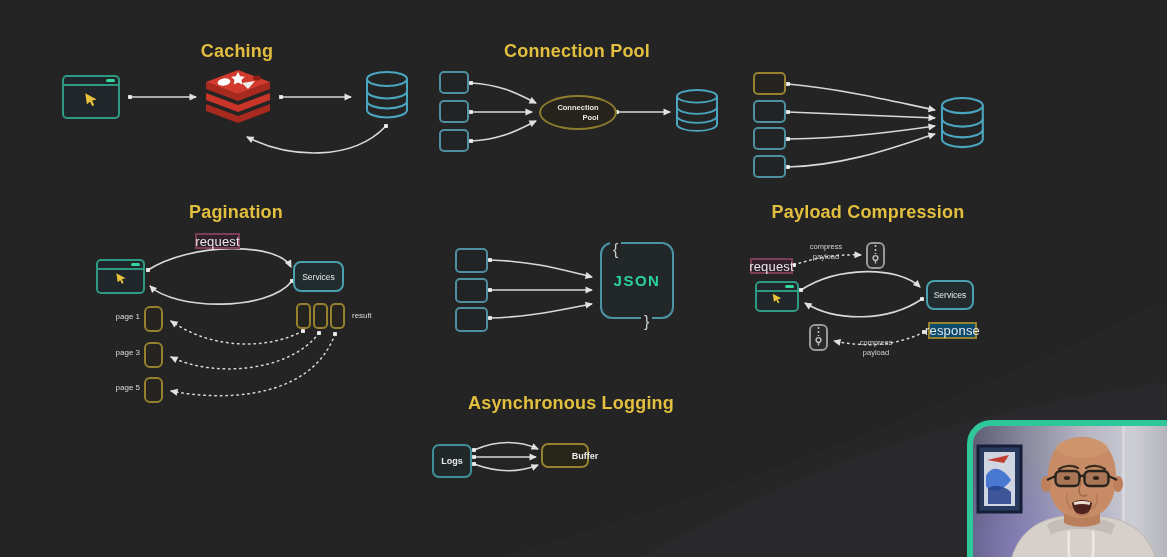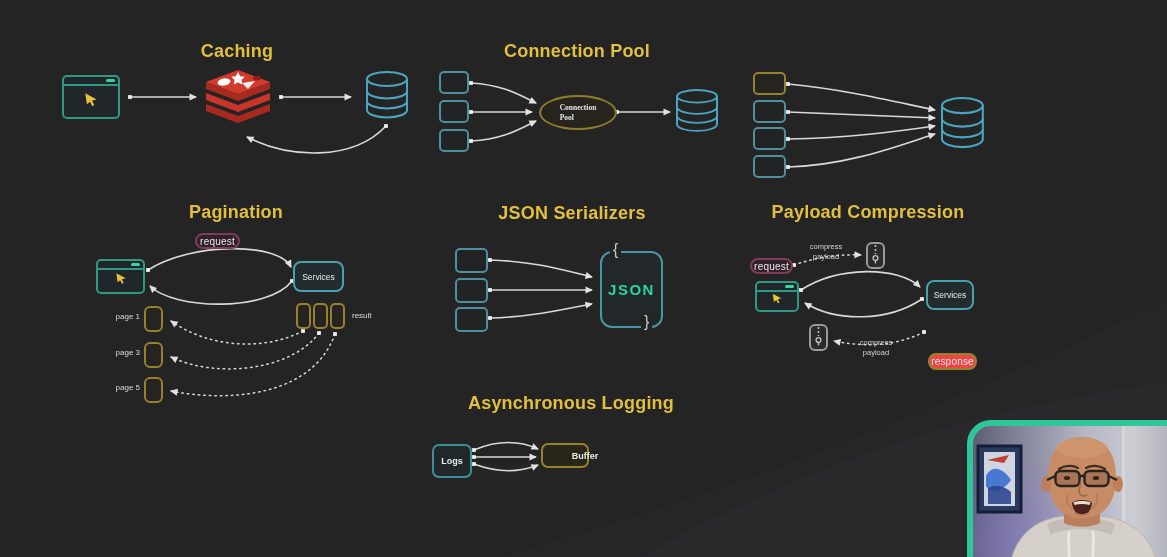--- a/index.html
+++ b/index.html
@@ -12,29 +12,29 @@
     position:absolute;transform:translateX(-50%);white-space:nowrap;
     color:#e3bf3f;font-weight:bold;font-size:18px;letter-spacing:.2px;
   }
   .sq{position:absolute;border:2px solid #4e90a0;border-radius:5px;background:rgba(30,34,36,.35);box-sizing:border-box;}
   .sq.olive{border-color:#96822e;background:rgba(40,38,24,.3);}
   .browser{position:absolute;border:2px solid #2f9a84;border-radius:5px;background:#20262a;box-sizing:border-box;}
   .browser .bar{height:7px;border-bottom:2px solid #2f9a84;position:relative;}
   .browser .pill{position:absolute;right:3px;top:2px;width:9px;height:3px;border-radius:2px;background:#35d6a0;}
   .browser .cur{position:absolute;left:50%;top:55%;transform:translate(-50%,-50%);}
   .badge{
-    position:absolute;box-sizing:border-box;border:2px solid #7c3e55;border-radius:8px;
-    background:#30202a;color:#e6e6e6;font-size:10px;display:flex;align-items:center;justify-content:center;
+    position:absolute;box-sizing:border-box;border:2px solid #7c3e55;border-radius:0;
+    background:#30202a;color:#e6e6e6;font-size:13px;display:flex;align-items:center;justify-content:center;
     letter-spacing:.2px;
   }
-  .badge.olive{border-color:#96822e;background:#ef4444;margin-top:31px;}
+  .badge.olive{border-color:#96822e;background:#0c4a6e;}
   .node-ellipse{
     position:absolute;box-sizing:border-box;border:2px solid #8f7d2e;border-radius:50%;
     background:#26241c;color:#e8e8e8;font-size:7.5px;font-weight:600;line-height:1.25;
-    display:flex;align-items:center;justify-content:center;text-align:left;white-space:pre-line;font-family:Liberation Serif, serif;
+    display:flex;align-items:center;justify-content:center;text-align:right;white-space:pre-line;
   }
   .services{
     position:absolute;box-sizing:border-box;border:2px solid #49a0ae;border-radius:8px;
     background:#222b2d;color:#eaeaea;font-size:8.5px;display:flex;align-items:center;justify-content:center;
   }
   .services::before{
     content:"";position:absolute;inset:-2px;transform:translate(5px,-5px);
     border:2px solid #3f8f9b;border-radius:8px;z-index:-1;
   }
   .lbl{position:absolute;color:#dcdcdc;font-size:8px;}
@@ -153,21 +153,20 @@
       <path d="M50,8 a4,2.4 0 1 0 8,0 a4,2.4 0 1 0 -8,0" fill="#8c1f16"></path>
     </g>
 
     <use href="#zipicon" transform="translate(866,242)"></use>
     <use href="#zipicon" transform="translate(809,324)"></use>
   </svg>
 
   <div class="title" style="left:237px;top:41px">Caching</div>
   <div class="title" style="left:577px;top:41px">Connection Pool</div>
   <div class="title" style="left:236px;top:202px">Pagination</div>
-  <div class="title" style="left:572px;top:203px">JSON Serializers</div>
   <div class="title" style="left:868px;top:202px">Payload Compression</div>
   <div class="title" style="left:571px;top:393px">Asynchronous Logging</div>
 
   <div class="browser" style="left:62px;top:75px;width:58px;height:44px">
     <div class="bar">
         <div class="pill"></div>
       </div>
     <svg class="cur" width="16" height="16" viewBox="0 0 14 14">
       <path d="M2,2 L12,7.4 L8,8.4 L9.8,12.4 L8,13.2 L6.2,9.3 L3.4,11.6 Z" fill="#e8c23a"></path>
     </svg>
@@ -203,21 +202,21 @@
   <div class="sq olive" style="left:144px;top:377px;width:19px;height:26px;border-radius:6px"></div>
 
   <div class="sq olive" style="left:296px;top:303px;width:15px;height:26px;border-radius:5px"></div>
   <div class="sq olive" style="left:313px;top:303px;width:15px;height:26px;border-radius:5px"></div>
   <div class="sq olive" style="left:330px;top:303px;width:15px;height:26px;border-radius:5px"></div>
   <div class="lbl" style="left:352px;top:311px">result</div>
 
   <div class="sq" style="left:455px;top:248px;width:33px;height:25px"></div>
   <div class="sq" style="left:455px;top:278px;width:33px;height:25px"></div>
   <div class="sq" style="left:455px;top:307px;width:33px;height:25px"></div>
-  <div class="jsonbox" style="left:600px;top:251px;width:63px;height:77px">
+  <div class="jsonbox" style="left:600px;top:242px;width:74px;height:77px">
     <span class="jlabel">JSON</span>
   </div>
   <div class="brace" style="left:610px;top:242px">{</div>
   <div class="brace" style="left:641px;top:314px">}</div>
 
   <div class="badge" style="left:750px;top:258px;width:43px;height:16px">request</div>
   <div class="lbl center" style="left:826px;top:242px">compress
 payload</div>
   <div class="browser" style="left:755px;top:281px;width:44px;height:31px">
     <div class="bar">

